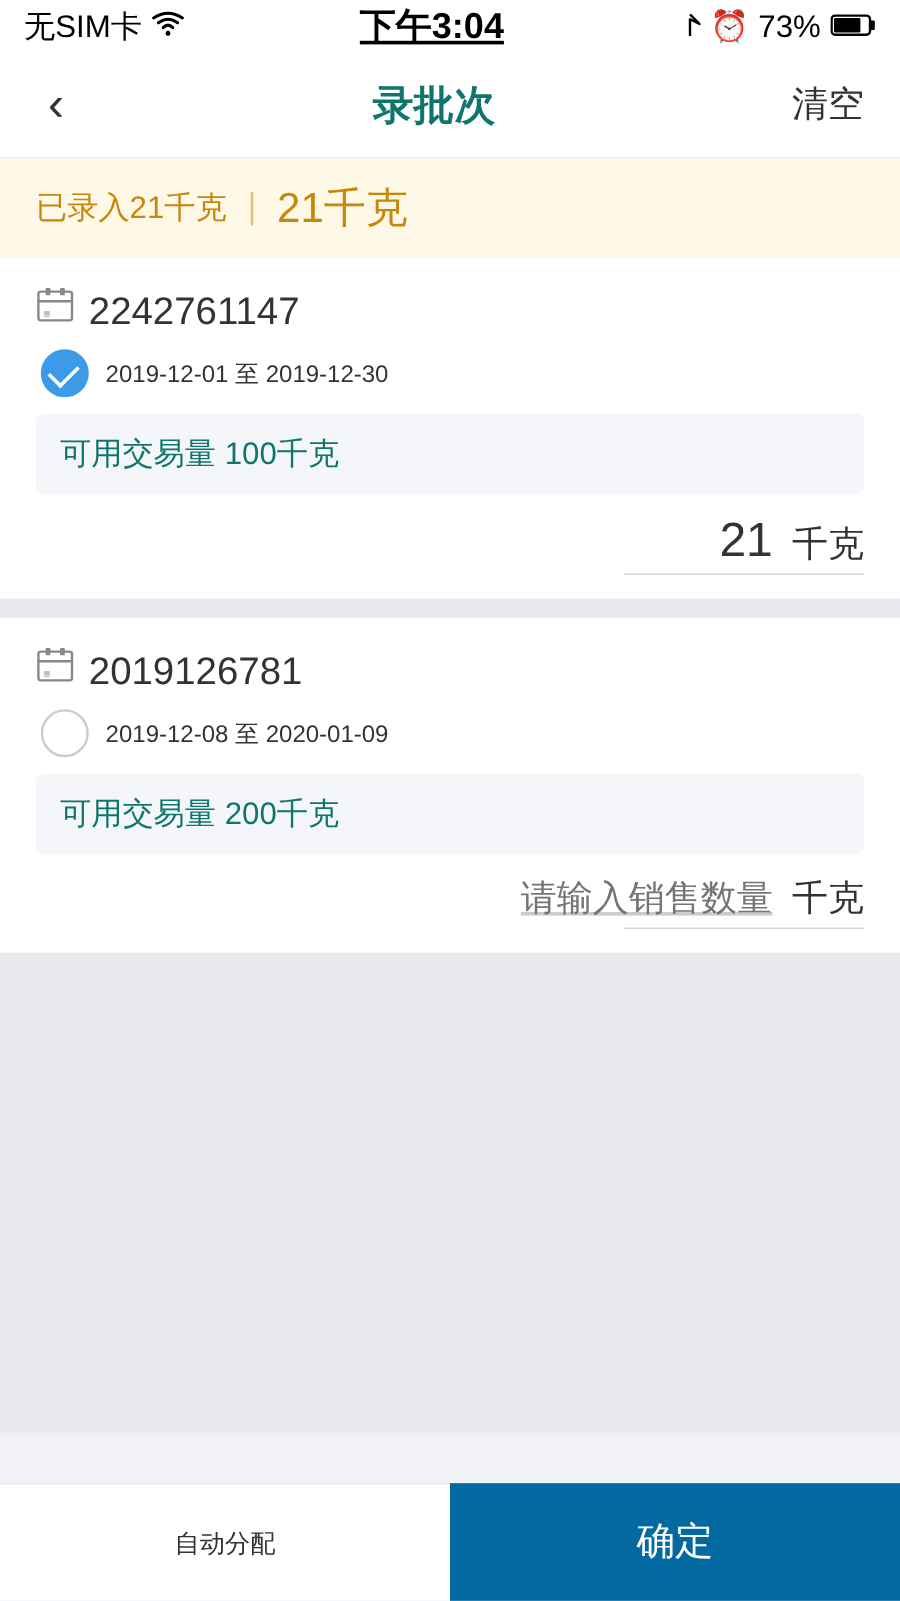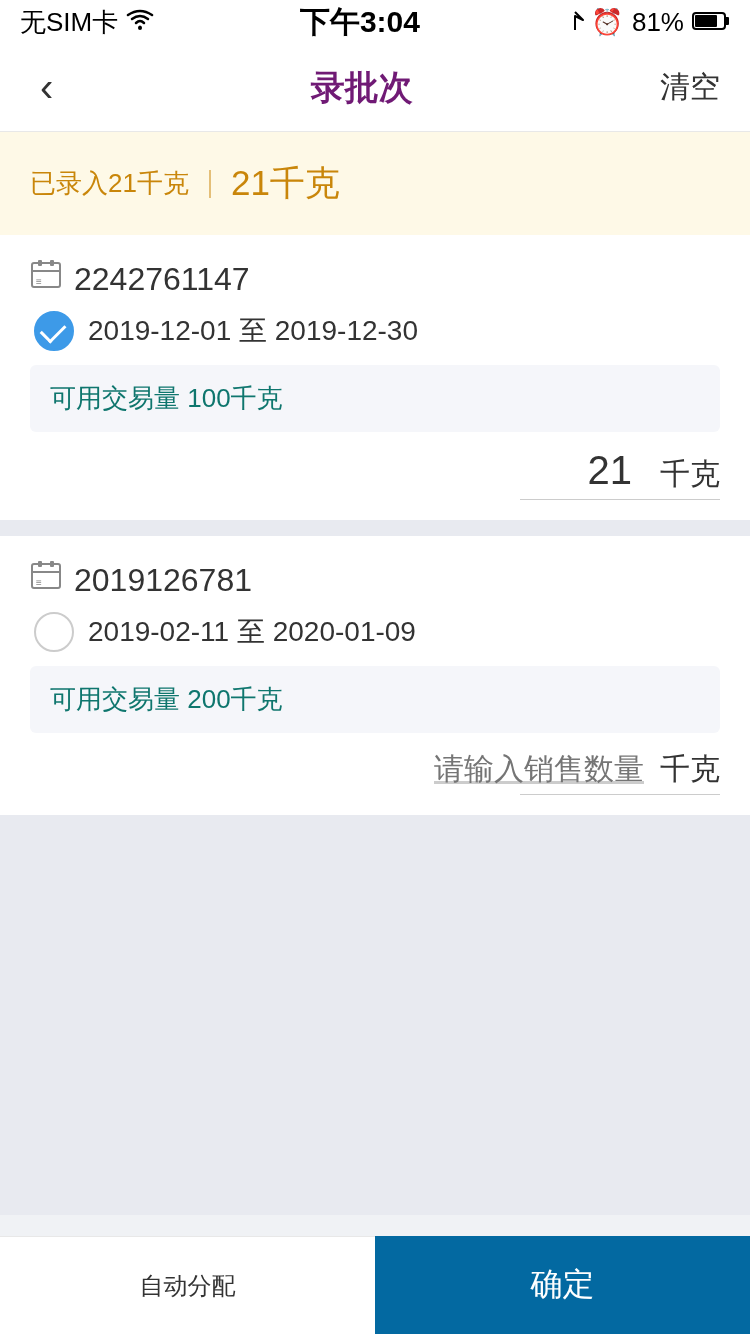--- a/index.html
+++ b/index.html
@@ -28,20 +28,21 @@
       display: flex;
       align-items: center;
       gap: 8px;
       font-size: 26px;
       color: #000;
     }
     .status-center {
       font-size: 30px;
       font-weight: 600;
       color: #000;
+      text-decoration: underline;
     }
     .status-right {
       display: flex;
       align-items: center;
       gap: 8px;
       font-size: 26px;
       color: #000;
     }
 
     
@@ -57,33 +58,33 @@
     }
     .nav-back {
       font-size: 40px;
       color: #333;
       cursor: pointer;
       padding: 10px;
     }
     .nav-title {
       font-size: 34px;
       font-weight: 600;
-      color: #701a75;
+      color: #0f766e;
     }
     .nav-action {
       font-size: 30px;
       color: #333;
       cursor: pointer;
     }
 
     
     .info-banner {
       width: 750px;
       background: #fef9e7;
-      padding: 28px 30px;
+      padding: 18px 30px;
       display: flex;
       align-items: center;
       gap: 20px;
     }
     .info-banner-text {
       font-size: 26px;
       color: #c9860a;
     }
     .info-banner-divider {
       width: 2px;
@@ -141,21 +142,21 @@
     }
     .radio-circle.checked::after {
       content: '';
       width: 20px;
       height: 12px;
       border-left: 3px solid #fff;
       border-bottom: 3px solid #fff;
       transform: rotate(-45deg) translateY(-2px);
     }
     .batch-date {
-      font-size: 28px;
+      font-size: 20px;
       color: #333;
     }
     .available-bar {
       background: #f5f6fa;
       border-radius: 6px;
       padding: 16px 20px;
       margin-bottom: 0;
     }
     .available-text {
       font-size: 26px;
@@ -228,21 +229,21 @@
       display: flex;
       background: #fff;
     }
     .bottom-btn-auto {
       flex: 1;
       height: 100%;
       display: flex;
       align-items: center;
       justify-content: center;
       background: #fff;
-      font-size: 24px;
+      font-size: 21px;
       color: #333;
       border: none;
       cursor: pointer;
       border-top: 1px solid #e8e8e8;
     }
     .bottom-btn-confirm {
       flex: 1;
       height: 100%;
       display: flex;
       align-items: center;
@@ -282,21 +283,21 @@
     </span>
   </div>
   <div class="status-center">下午3:04</div>
   <div class="status-right">
     <span>
       <svg width="18" height="20" viewBox="0 0 18 20">
         <path d="M9 1 L17 9 L9 5 L9 19" stroke="#000" stroke-width="2" fill="none" stroke-linejoin="round"></path>
       </svg>
     </span>
     <span>⏰</span>
-    <span>81%</span>
+    <span>73%</span>
     <span>
       <svg width="38" height="20" viewBox="0 0 38 20">
         <rect x="1" y="2" width="32" height="16" rx="3" ry="3" stroke="#000" stroke-width="2" fill="none"></rect>
         <rect x="33" y="6" width="4" height="8" rx="1" fill="#000"></rect>
         <rect x="3" y="4" width="22" height="12" rx="1" fill="#000"></rect>
       </svg>
     </span>
   </div>
 </div>
 
@@ -331,21 +332,21 @@
   </div>
   <div class="available-bar">
     <span class="available-text">
       <span>可用交易量</span> <span>100千克</span>
     </span>
   </div>
 </div>
 
 <div class="amount-row" style="background:#fff; padding-top:16px; padding-bottom:0;">
   <div class="underline-wrap">
-    <div style="display:flex; align-items:baseline; gap:28px;">
+    <div style="display:flex; align-items:baseline; gap:16px;">
       <span class="amount-value">21</span>
       <span class="amount-unit">千克</span>
     </div>
     <div class="underline-line"></div>
   </div>
 </div>
 <div style="height:20px; background:#fff;"></div>
 
 <div class="section-divider"></div>
 
@@ -357,21 +358,21 @@
         <rect x="8" y="1" width="4" height="6" rx="1" fill="#888"></rect>
         <rect x="20" y="1" width="4" height="6" rx="1" fill="#888"></rect>
         <line x1="2" y1="12" x2="30" y2="12" stroke="#888" stroke-width="2"></line>
         <text x="6" y="26" font-size="10" fill="#888">≡</text>
       </svg>
     </span>
     <span class="batch-id">2019126781</span>
   </div>
   <div class="batch-date-row">
     <div class="radio-circle"></div>
-    <span class="batch-date">2019-02-11 至 2020-01-09</span>
+    <span class="batch-date">2019-12-08 至 2020-01-09</span>
   </div>
   <div class="available-bar">
     <span class="available-text">
       <span>可用交易量</span> <span>200千克</span>
     </span>
   </div>
 </div>
 
 <div class="input-row" style="background:#fff; padding-top:16px; padding-bottom:0;">
   <div class="underline-wrap">

